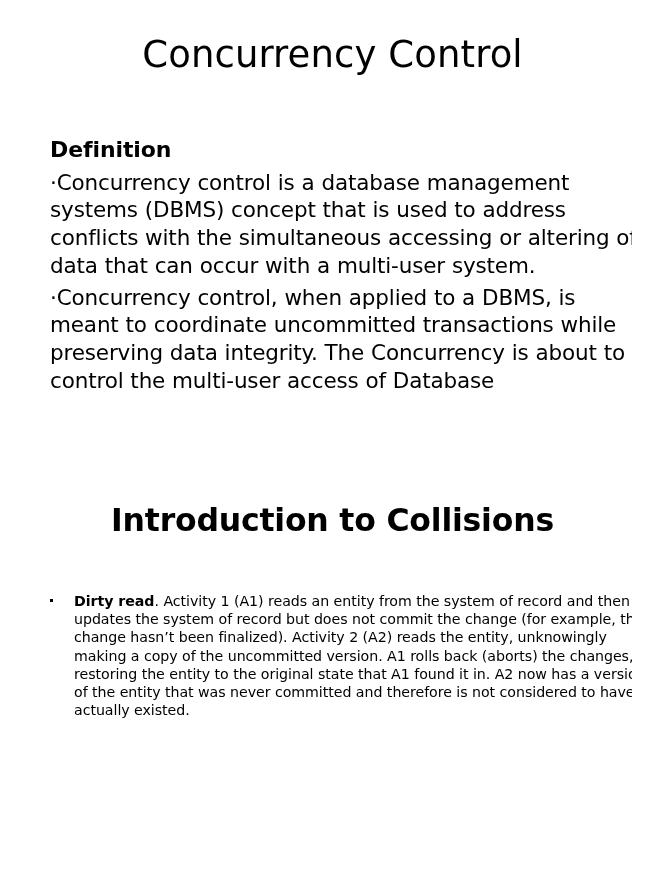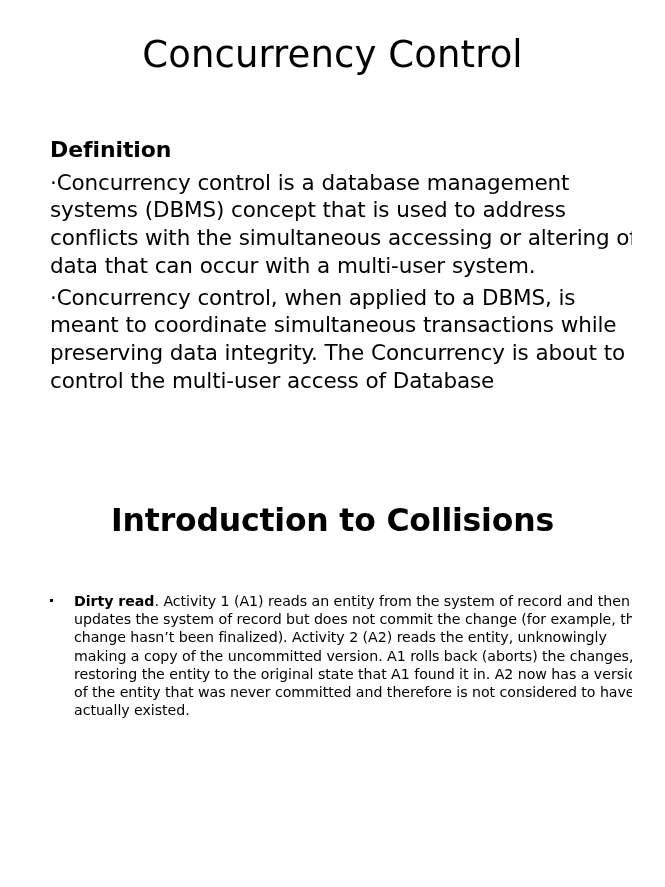--- a/index.html
+++ b/index.html
@@ -115,21 +115,21 @@
 
 <div class="page">
 
   <div class="slide-title">Concurrency Control</div>
 
   <div class="definition-block">
     <div class="definition-heading">Definition</div>
 
     <p class="def-para"><span class="dot">·</span><span>Concurrency control is a database management systems (DBMS) concept that is used to address conflicts with the simultaneous accessing or altering of data that can occur with a multi-user system.</span></p>
 
-    <p class="def-para"><span class="dot">·</span><span>Concurrency control, when applied to a DBMS, is meant to coordinate simultaneous transactions while preserving data integrity.  The Concurrency is about to control the multi-user access of Database</span></p>
+    <p class="def-para"><span class="dot">·</span><span>Concurrency control, when applied to a DBMS, is meant to coordinate uncommitted transactions while preserving data integrity.  The Concurrency is about to control the multi-user access of Database</span></p>
   </div>
 
   <div class="collisions-heading">Introduction to Collisions</div>
 
   <ul class="collision-list">
 
     <li class="collision-item">
       <span class="sq-bullet"></span><span class="lead">Dirty read</span><span>.  Activity 1 (A1) reads an entity from the system of record and then updates the system of record but does not commit the change (for example, the change hasn’t been finalized). Activity 2 (A2) reads the entity, unknowingly making a copy of the uncommitted version. A1 rolls back (aborts) the changes, restoring the entity to the original state that A1 found it in. A2 now has a version of the entity that was never committed and therefore is not considered to have actually existed.</span>
     </li>
 

